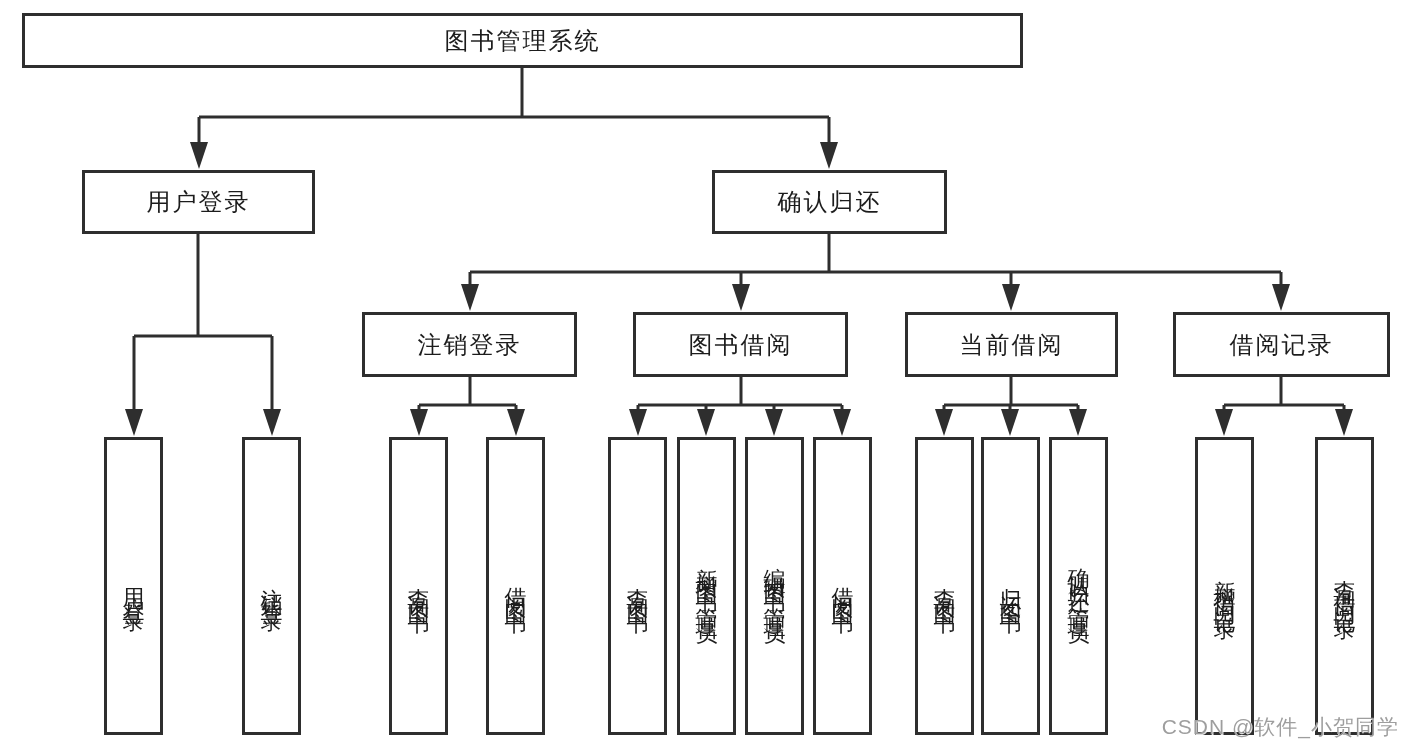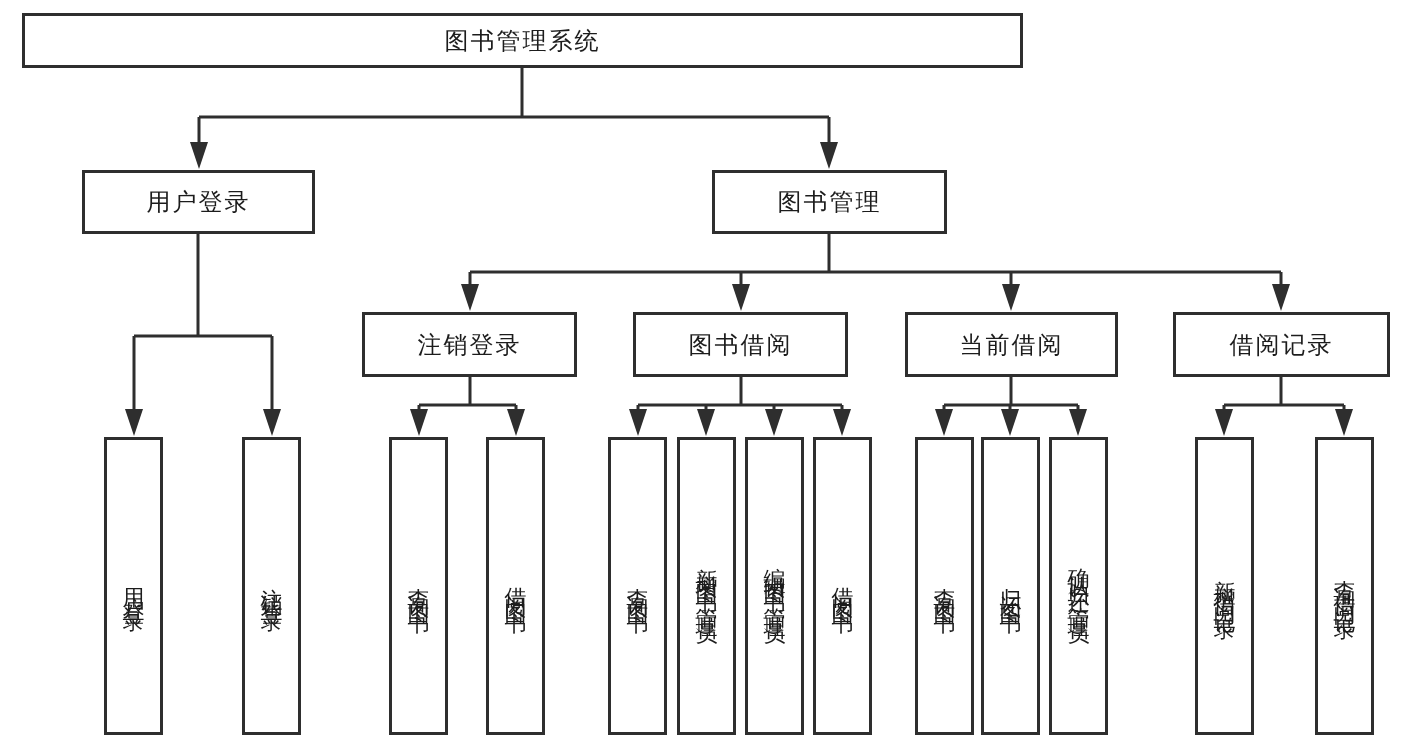--- a/index.html
+++ b/index.html
@@ -94,21 +94,21 @@
       <path d="M1001 409 L1019 409 L1010 436 Z"></path>
       <path d="M1069 409 L1087 409 L1078 436 Z"></path>
       <path d="M1215 409 L1233 409 L1224 436 Z"></path>
       <path d="M1335 409 L1353 409 L1344 436 Z"></path>
     </g>
   </svg>
 
   <div class="node" style="left:22px; top:13px; width:1001px; height:55px;">图书管理系统</div>
 
   <div class="node" style="left:82px; top:170px; width:233px; height:64px;">用户登录</div>
-  <div class="node" style="left:712px; top:170px; width:235px; height:64px;">图书管理</div>
+  <div class="node" style="left:712px; top:170px; width:235px; height:64px;">确认归还</div>
 
   <div class="node" style="left:362px; top:312px; width:215px; height:65px;">注销登录</div>
   <div class="node" style="left:633px; top:312px; width:215px; height:65px;">图书借阅</div>
   <div class="node" style="left:905px; top:312px; width:213px; height:65px;">当前借阅</div>
   <div class="node" style="left:1173px; top:312px; width:217px; height:65px;">借阅记录</div>
 
   <div class="leaf" style="left:104px;">用户登录</div>
   <div class="leaf" style="left:242px;">注销登录</div>
 
   <div class="leaf" style="left:389px;">查询图书</div>
@@ -119,14 +119,15 @@
   <div class="leaf" style="left:745px;">编辑图书（管理员）</div>
   <div class="leaf" style="left:813px;">借阅图书</div>
 
   <div class="leaf" style="left:915px;">查询图书</div>
   <div class="leaf" style="left:981px;">归还图书</div>
   <div class="leaf" style="left:1049px;">确认归还（管理员）</div>
 
   <div class="leaf" style="left:1195px;">新增借阅记录</div>
   <div class="leaf" style="left:1315px;">查询借阅记录</div>
 
+  <div class="watermark">CSDN @软件_小贺同学</div>
 
 </div>
 
 </body></html>

